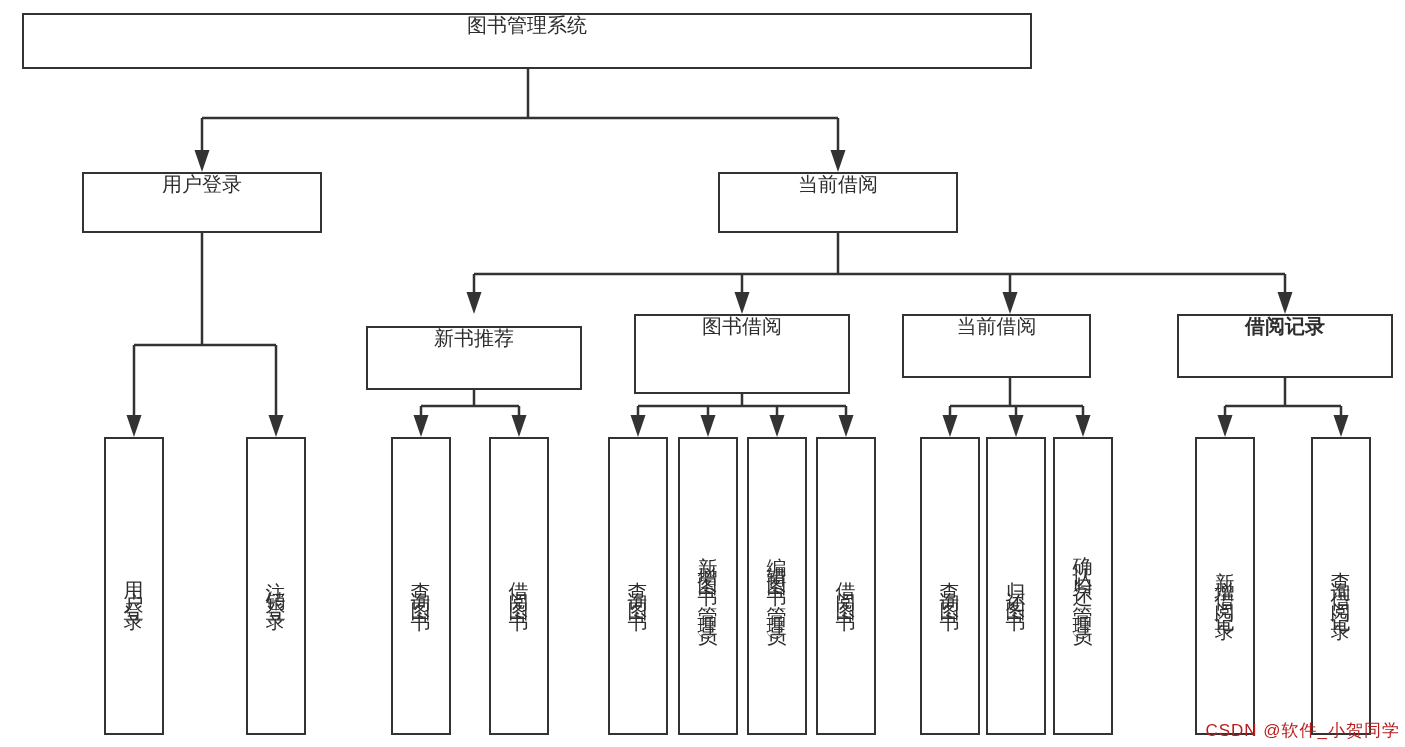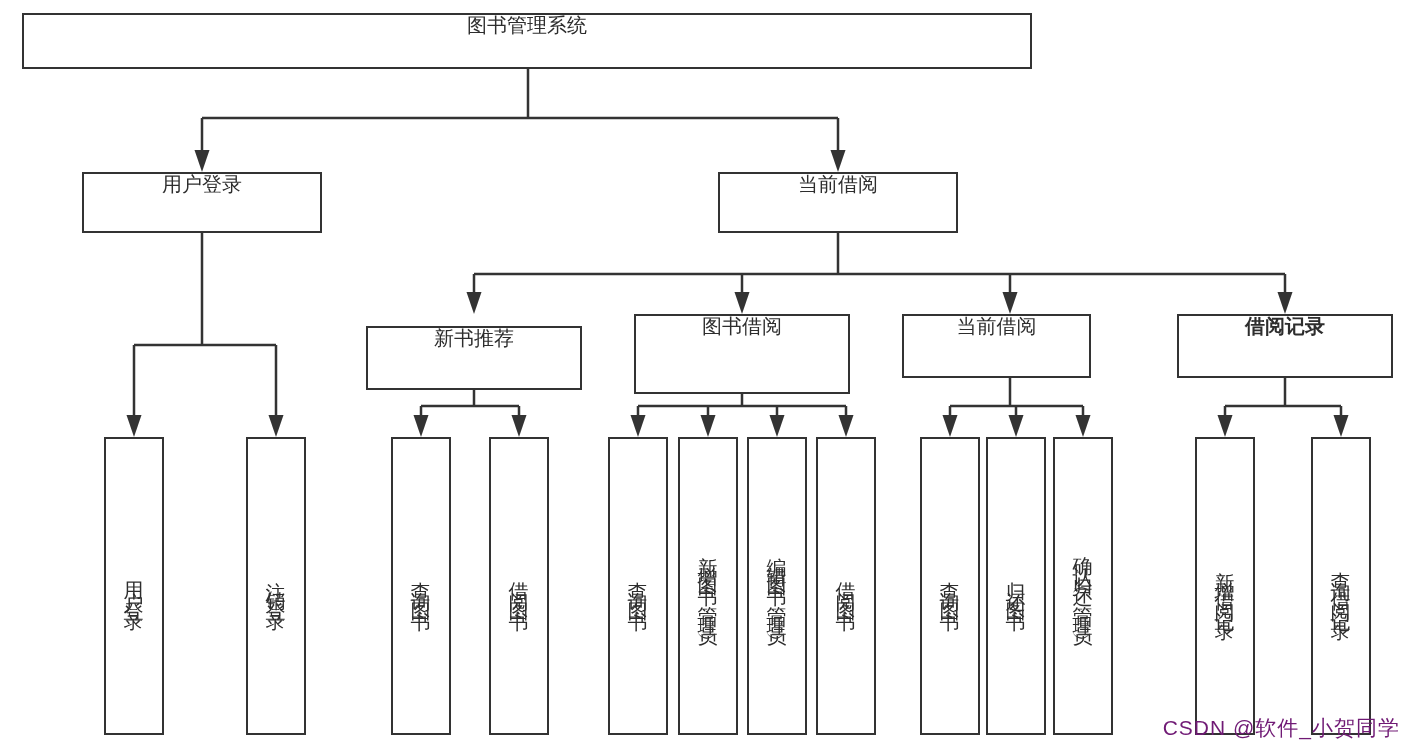--- a/index.html
+++ b/index.html
@@ -41,21 +41,21 @@
   #l-bb-add{left:678px;}
   #l-bb-edit{left:747px;}
   #l-bb-borrow{left:816px;}
   #l-cb-query{left:920px;}
   #l-cb-return{left:986px;}
   #l-cb-confirm{left:1053px;}
   #l-bh-add{left:1195px;}
   #l-bh-query{left:1311px;}
   .watermark{
     position:absolute;right:5px;bottom:5px;
-    color:#701a75;font-size:21px;letter-spacing:1px;
+    color:#b91c1c;font-size:17px;letter-spacing:1px;
   }
 </style>
 </head>
 <body>
 
 <div id="stage">
 
   <svg class="connectors" viewBox="0 0 1405 747" xmlns="http://www.w3.org/2000/svg">
     <path fill="none" stroke="#333333" stroke-width="2.5" d="
       M528 69 V118 M202 118 H838 M202 118 V152 M838 118 V152

